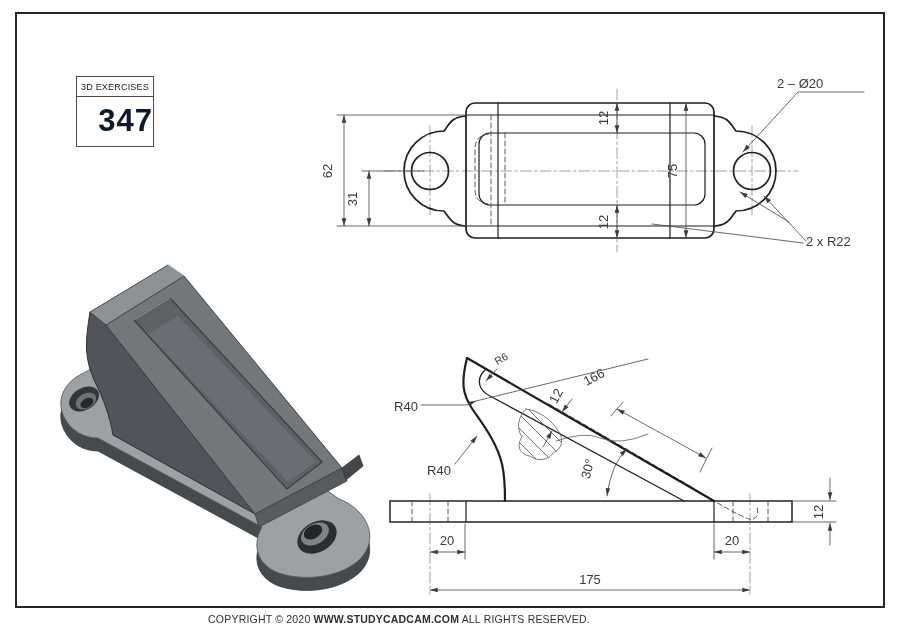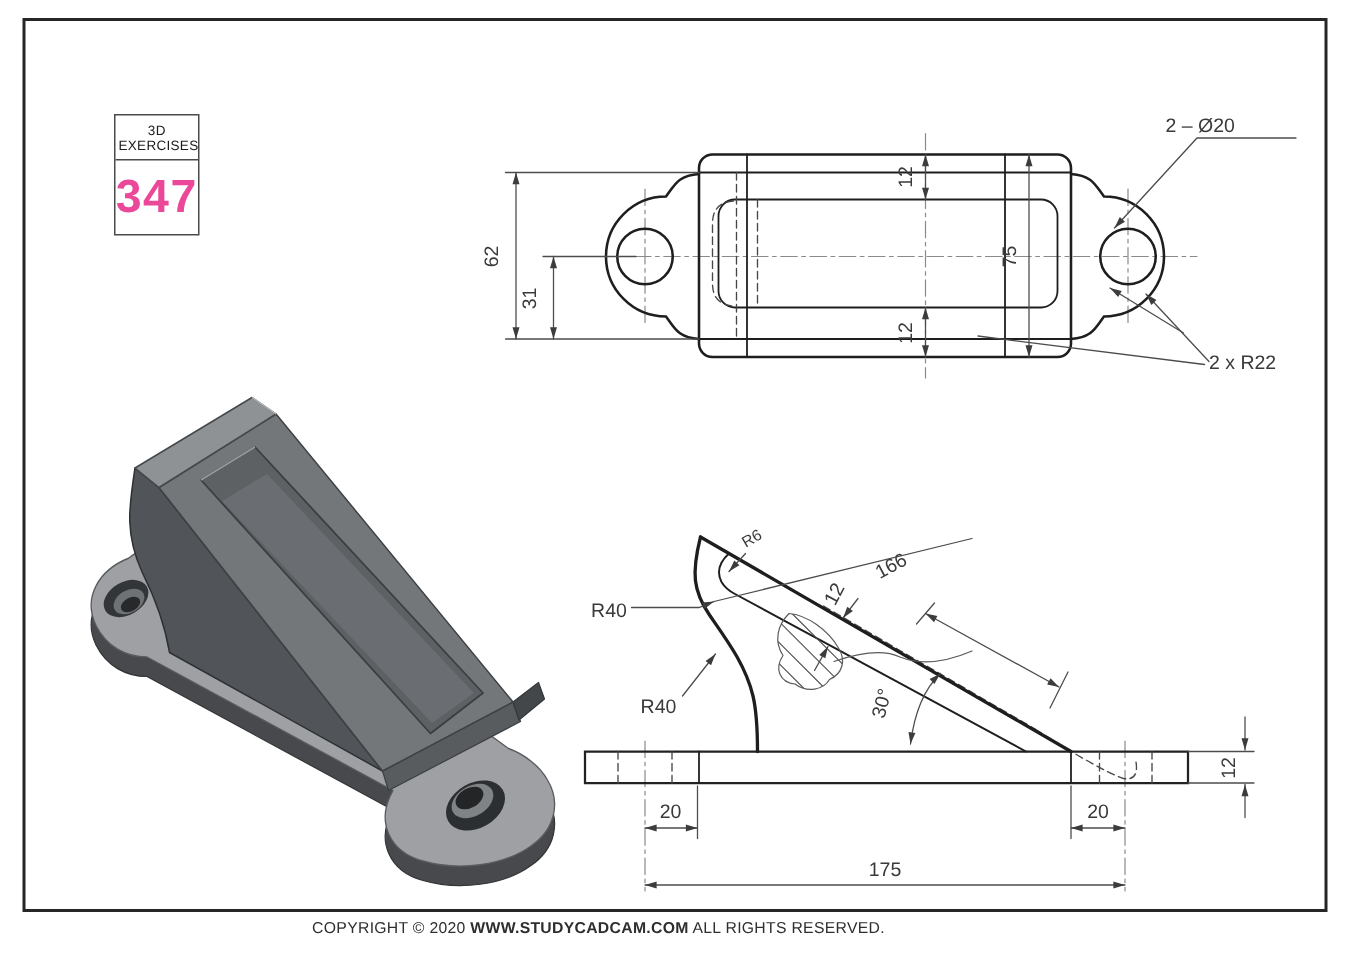--- a/index.html
+++ b/index.html
@@ -1,24 +1,24 @@
 <!DOCTYPE html>
 <html><head>
 <meta charset="utf-8">
 <style>
   html,body{margin:0;padding:0;background:#ffffff;}
   .sheet{position:relative;width:905px;height:640px;background:#fff;overflow:hidden;
          font-family:"Liberation Sans", sans-serif;}
   .frame{position:absolute;left:15px;top:12px;width:870px;height:596px;
          border:2px solid #262626;box-sizing:border-box;}
-  .titleblock{position:absolute;left:76px;top:76px;width:57px;border:1.3px solid #4a4a4a;
+  .titleblock{position:absolute;left:76px;top:76px;width:78px;border:1.3px solid #4a4a4a;
               background:#fff;text-align:center;box-sizing:border-box;}
   .titleblock .series{font-size:9px;letter-spacing:.2px;color:#1c1c1c;padding:5px 2px 4px 2px;
               border-bottom:1.3px solid #4a4a4a;}
-  .titleblock .num{font-size:31px;font-weight:bold;color:#ec4899;padding:6px 0 7px 0;letter-spacing:1px;}
+  .titleblock .num{font-size:31px;font-weight:bold;color:#0f172a;padding:6px 0 7px 0;letter-spacing:1px;text-align:right;}
   .footer{position:absolute;left:0;top:613px;width:798px;text-align:center;
           font-size:10.5px;color:#2e2e2e;letter-spacing:.2px;}
   .footer b{font-weight:bold;}
   svg text{font-family:"Liberation Sans", sans-serif;fill:#3a3a3a;}
   .dtx{font-size:13px;}
   .stx{font-size:10.5px;}
 </style>
 </head>
 <body>
 

